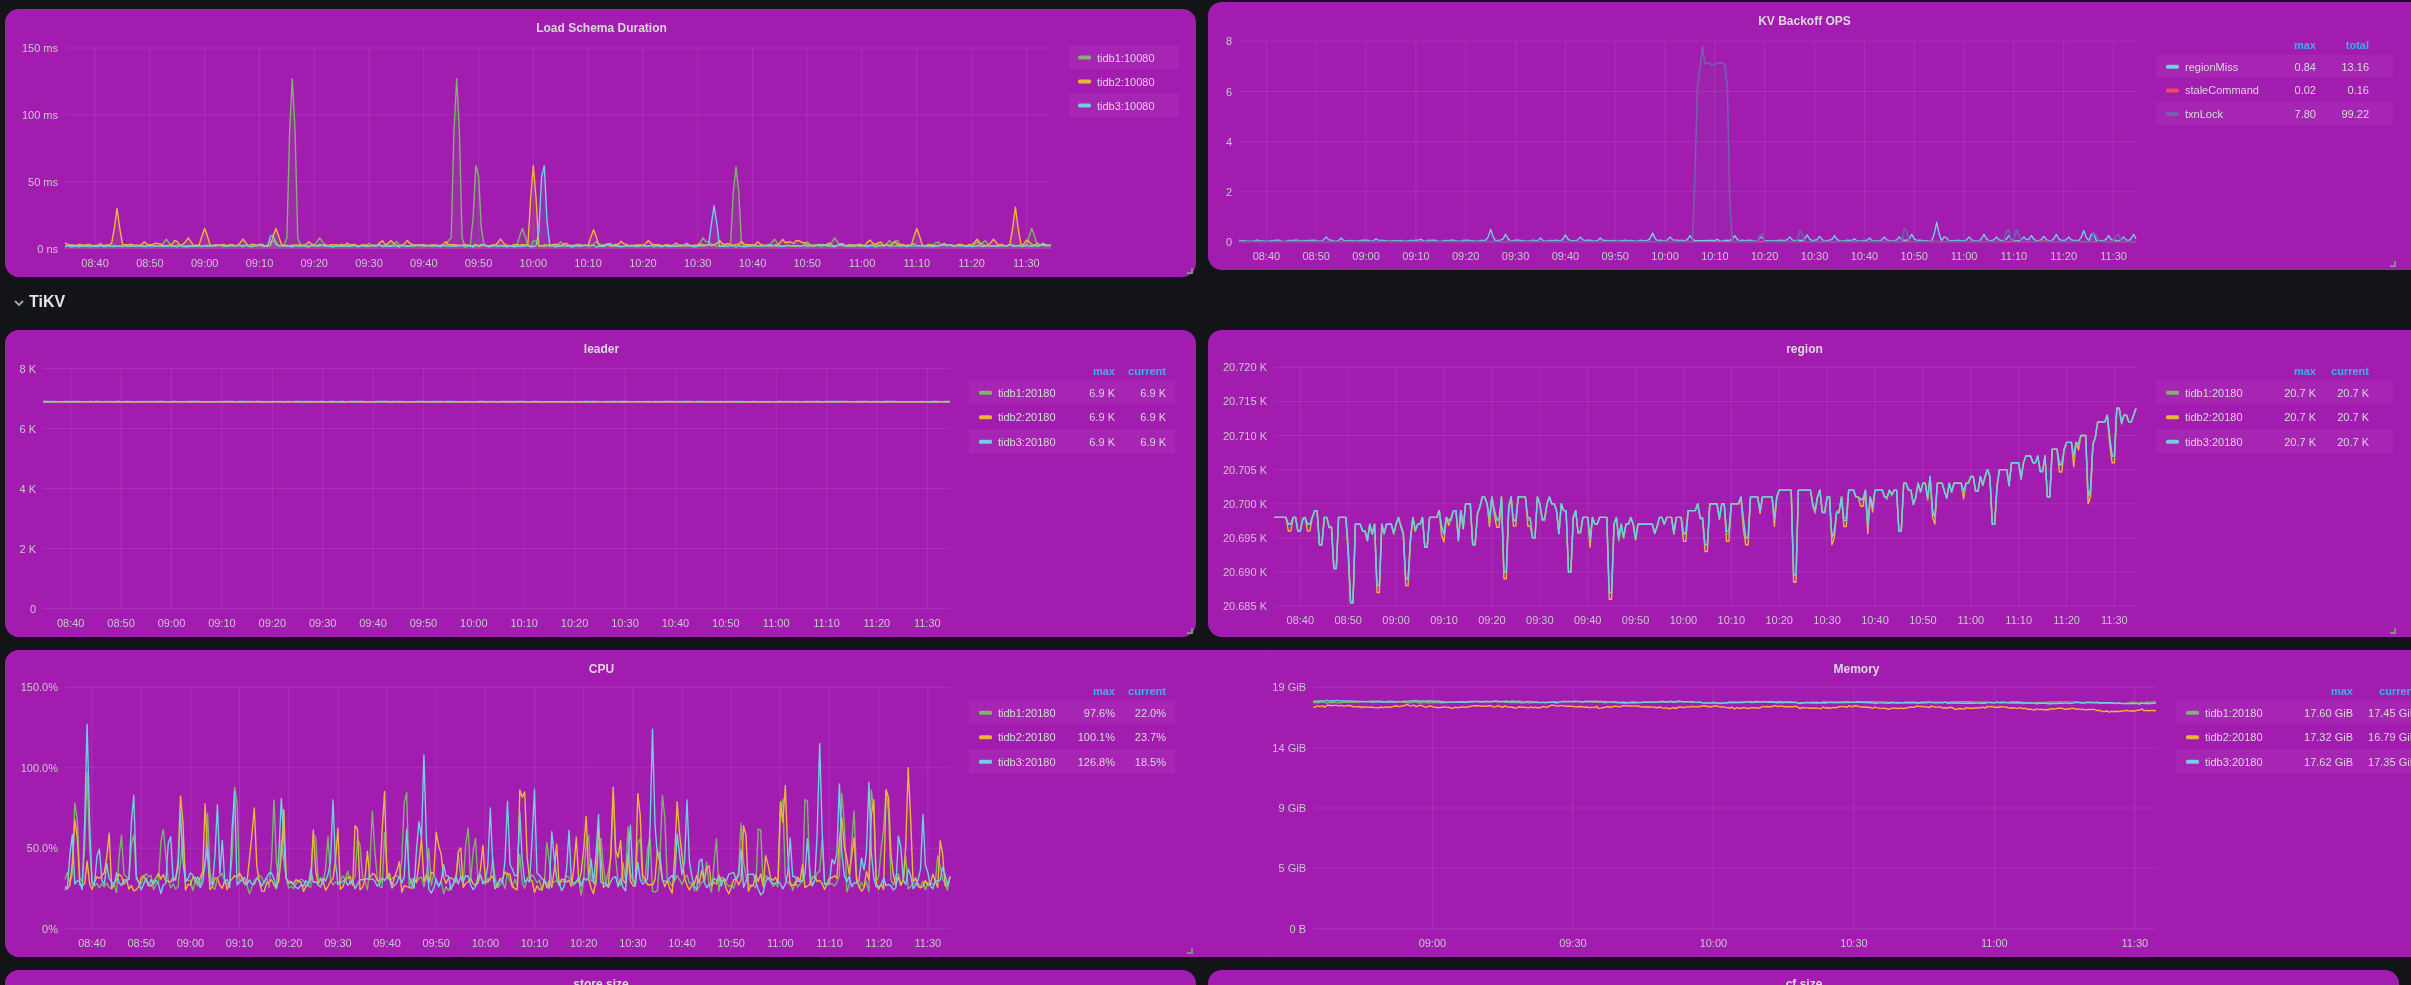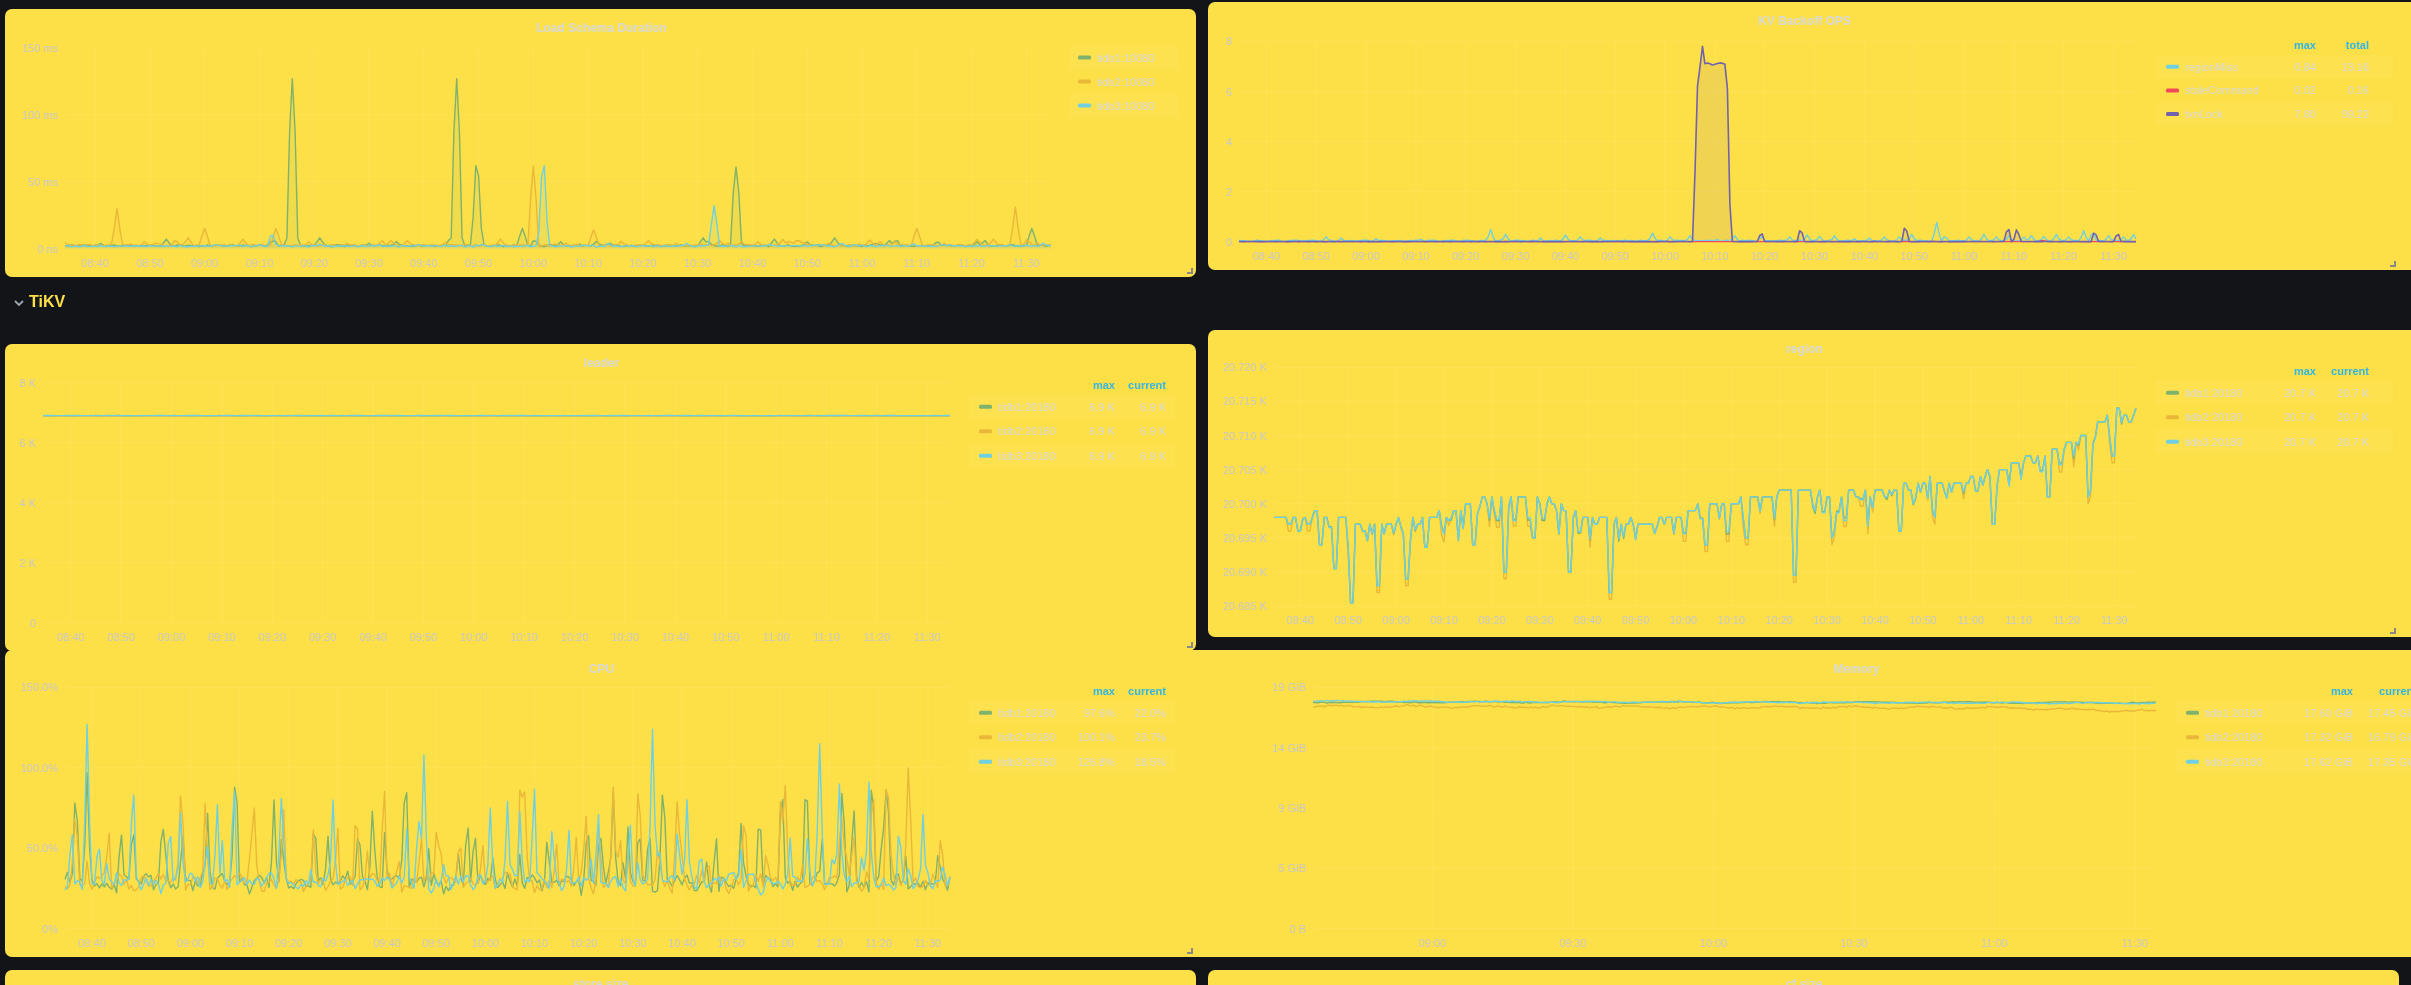--- a/index.html
+++ b/index.html
@@ -1,17 +1,17 @@
 <!DOCTYPE html>
 <html><head><meta charset="utf-8"><style>
 *{margin:0;padding:0;box-sizing:border-box}
 body{width:2411px;height:985px;background:#121418;font-family:"Liberation Sans",sans-serif;position:relative;overflow:hidden}
-.panel{position:absolute;background:#fde047;border:1px solid rgba(255,255,255,0.02);border-radius:7px}
+.panel{position:absolute;background:#a21caf;border:1px solid rgba(255,255,255,0.02);border-radius:14px}
 svg{position:absolute;left:0;top:0}
-.rowhdr{position:absolute;left:12px;top:293px;color:#fde047;font-size:16px;font-weight:bold;display:flex;align-items:center}
+.rowhdr{position:absolute;left:12px;top:293px;color:#e5e5e5;font-size:16px;font-weight:bold;display:flex;align-items:center}
 </style></head><body>
 <div class="panel" style="left:5px;top:9px;width:1191px;height:268px">
     <svg width="1191" height="268">
       <text x="595.5" y="22.0" font-size="12" fill="#d8d9da" text-anchor="middle" font-weight="bold">Load Schema Duration</text>
       <line x1="59.0" y1="38.0" x2="1045.0" y2="38.0" stroke="rgba(255,255,255,0.09)" stroke-width="1"></line>
       <text x="52.0" y="42.0" font-size="11" fill="#c7c8ca" text-anchor="end">150 ms</text>
       <line x1="59.0" y1="104.8" x2="1045.0" y2="104.8" stroke="rgba(255,255,255,0.09)" stroke-width="1"></line>
       <text x="52.0" y="108.8" font-size="11" fill="#c7c8ca" text-anchor="end">100 ms</text>
       <line x1="59.0" y1="171.7" x2="1045.0" y2="171.7" stroke="rgba(255,255,255,0.09)" stroke-width="1"></line>
       <text x="52.0" y="175.7" font-size="11" fill="#c7c8ca" text-anchor="end">50 ms</text>
@@ -144,21 +144,21 @@
       <text x="1160.0" y="115.0" font-size="11" fill="#d8d9da" text-anchor="end">99.22</text>
       <g stroke="#888" stroke-width="2">
         <line x1="1181" y1="263" x2="1187" y2="263"></line>
         <line x1="1186" y1="258" x2="1186" y2="264"></line>
       </g>
     </svg>
   </div>
 <div class="rowhdr"><svg width="14" height="14" style="position:static;margin-right:3px;margin-top:2px">
       <path d="M3 5 L7 9 L11 5" stroke="#9fa7b3" stroke-width="1.8" fill="none"></path>
     </svg>TiKV</div>
-<div class="panel" style="left:5px;top:344px;width:1191px;height:307px">
+<div class="panel" style="left:5px;top:330px;width:1191px;height:307px">
     <svg width="1191" height="307">
       <text x="595.5" y="22.0" font-size="12" fill="#d8d9da" text-anchor="middle" font-weight="bold">leader</text>
       <line x1="37.0" y1="37.5" x2="944.0" y2="37.5" stroke="rgba(255,255,255,0.09)" stroke-width="1"></line>
       <text x="30.0" y="41.5" font-size="11" fill="#c7c8ca" text-anchor="end">8 K</text>
       <line x1="37.0" y1="97.5" x2="944.0" y2="97.5" stroke="rgba(255,255,255,0.09)" stroke-width="1"></line>
       <text x="30.0" y="101.5" font-size="11" fill="#c7c8ca" text-anchor="end">6 K</text>
       <line x1="37.0" y1="157.5" x2="944.0" y2="157.5" stroke="rgba(255,255,255,0.09)" stroke-width="1"></line>
       <text x="30.0" y="161.5" font-size="11" fill="#c7c8ca" text-anchor="end">4 K</text>
       <line x1="37.0" y1="217.5" x2="944.0" y2="217.5" stroke="rgba(255,255,255,0.09)" stroke-width="1"></line>
       <text x="30.0" y="221.5" font-size="11" fill="#c7c8ca" text-anchor="end">2 K</text>

